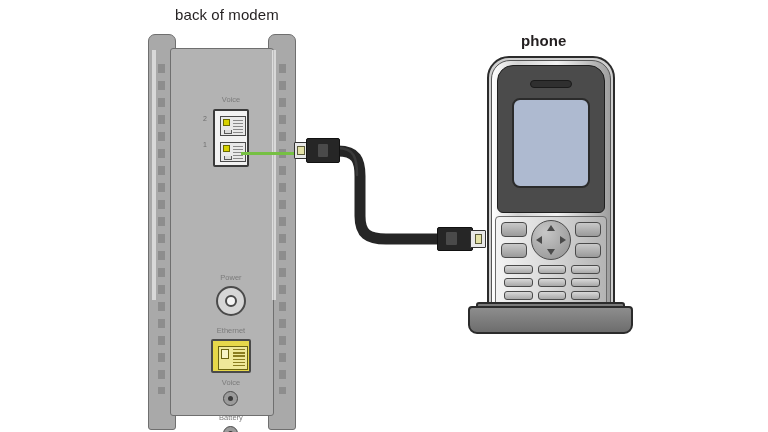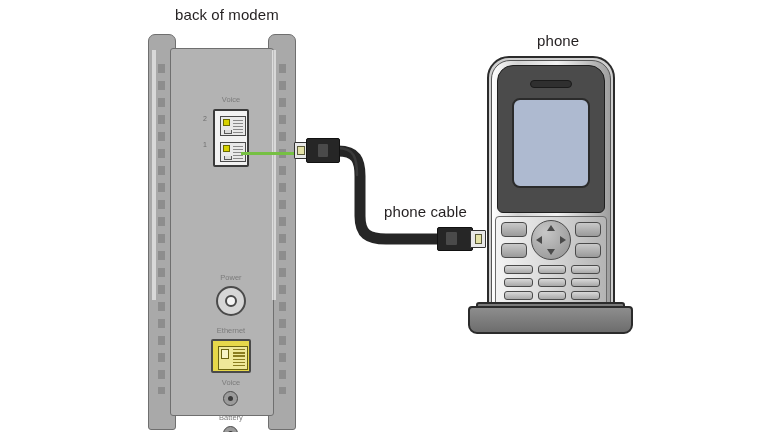--- a/index.html
+++ b/index.html
@@ -18,21 +18,21 @@
 
   
   .label {
     position: absolute;
     color: #231f20;
     font-size: 15px;
     letter-spacing: 0.1px;
     white-space: nowrap;
   }
   #label-modem { left: 175px; top: 6px; }
-  #label-phone { left: 537px; top: 32px; }
+  #label-phone { left: 521px; top: 32px; font-weight: bold; }
   #label-cable { left: 384px; top: 203px; }
 
   
   #modem {
     position: absolute;
     left: 148px;
     top: 34px;
     width: 172px;
     height: 396px;
   }
@@ -478,21 +478,20 @@
 </style>
 </head>
 <body>
 
 <div id="stage">
 
   <div class="label" id="label-modem">back of modem</div>
 
   <div class="label" id="label-phone">phone</div>
 
-  <div class="label" id="label-cable">phone cable</div>
 
   <div id="modem">
 
     <div class="modem-wing" id="modem-wing-left"></div>
     <div class="modem-wing" id="modem-wing-right"></div>
 
     <div id="modem-face"></div>
 
     <div class="vent-col" id="vent-left"></div>
     <div class="vent-col" id="vent-right"></div>

